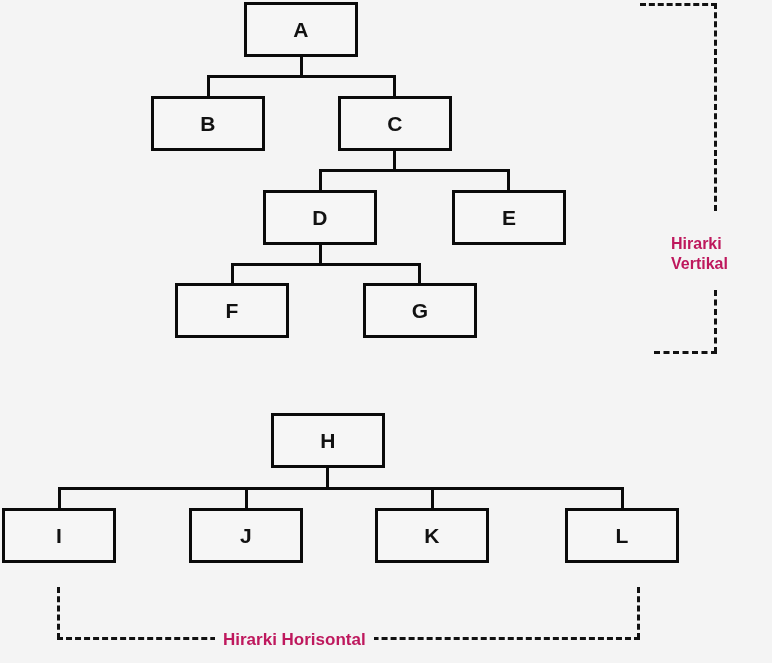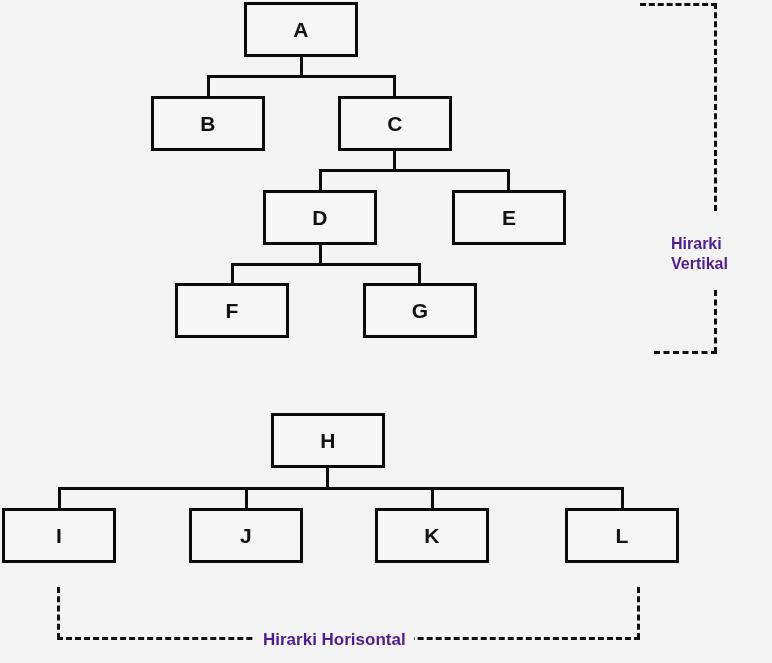--- a/index.html
+++ b/index.html
@@ -47,21 +47,21 @@
     border-left: 3px dashed #111111;
   }
   .dash-h {
     height: 0;
     border-top: 3px dashed #111111;
   }
   .bracket-label {
     position: absolute;
     font-size: 16px;
     font-weight: 700;
-    color: #4c1d95;
+    color: #be185d;
     line-height: 1.28;
     white-space: pre;
     user-select: none;
   }
   .bracket-label.horiz {
     background: #f4f4f4;
     padding: 0 8px;
     font-size: 17px;
   }
 </style>
@@ -134,15 +134,15 @@
     <span class="node-label">K</span>
   </div>
   <div class="node" style="left:565px; top:508px; width:114px; height:55px;">
     <span class="node-label">L</span>
   </div>
 
   <div class="bracket-seg dash-v" style="left:57px; top:587px; height:52px;"></div>
   <div class="bracket-seg dash-v" style="left:637px; top:587px; height:52px;"></div>
   <div class="bracket-seg dash-h" style="left:57px; top:637px; width:583px;"></div>
 
-  <div class="bracket-label horiz" style="left:215px; top:629px;margin-left:40px;"><span>Hirarki Horisontal</span></div>
+  <div class="bracket-label horiz" style="left:215px; top:629px;"><span>Hirarki Horisontal</span></div>
 
 </div>
 
 </body></html>

